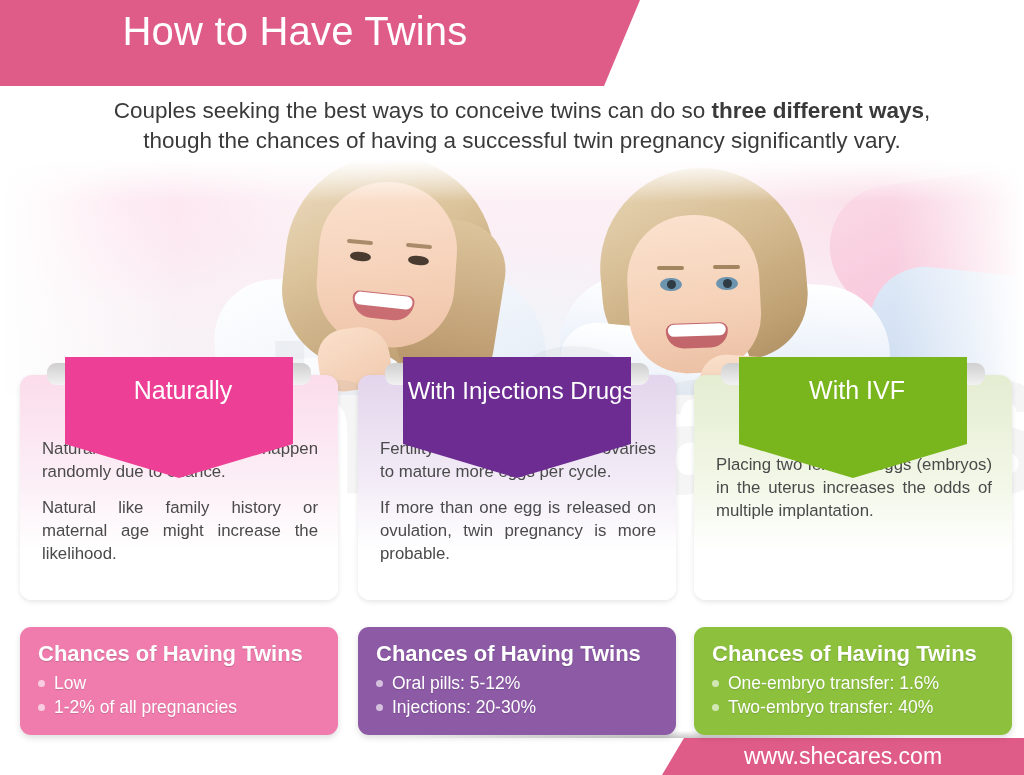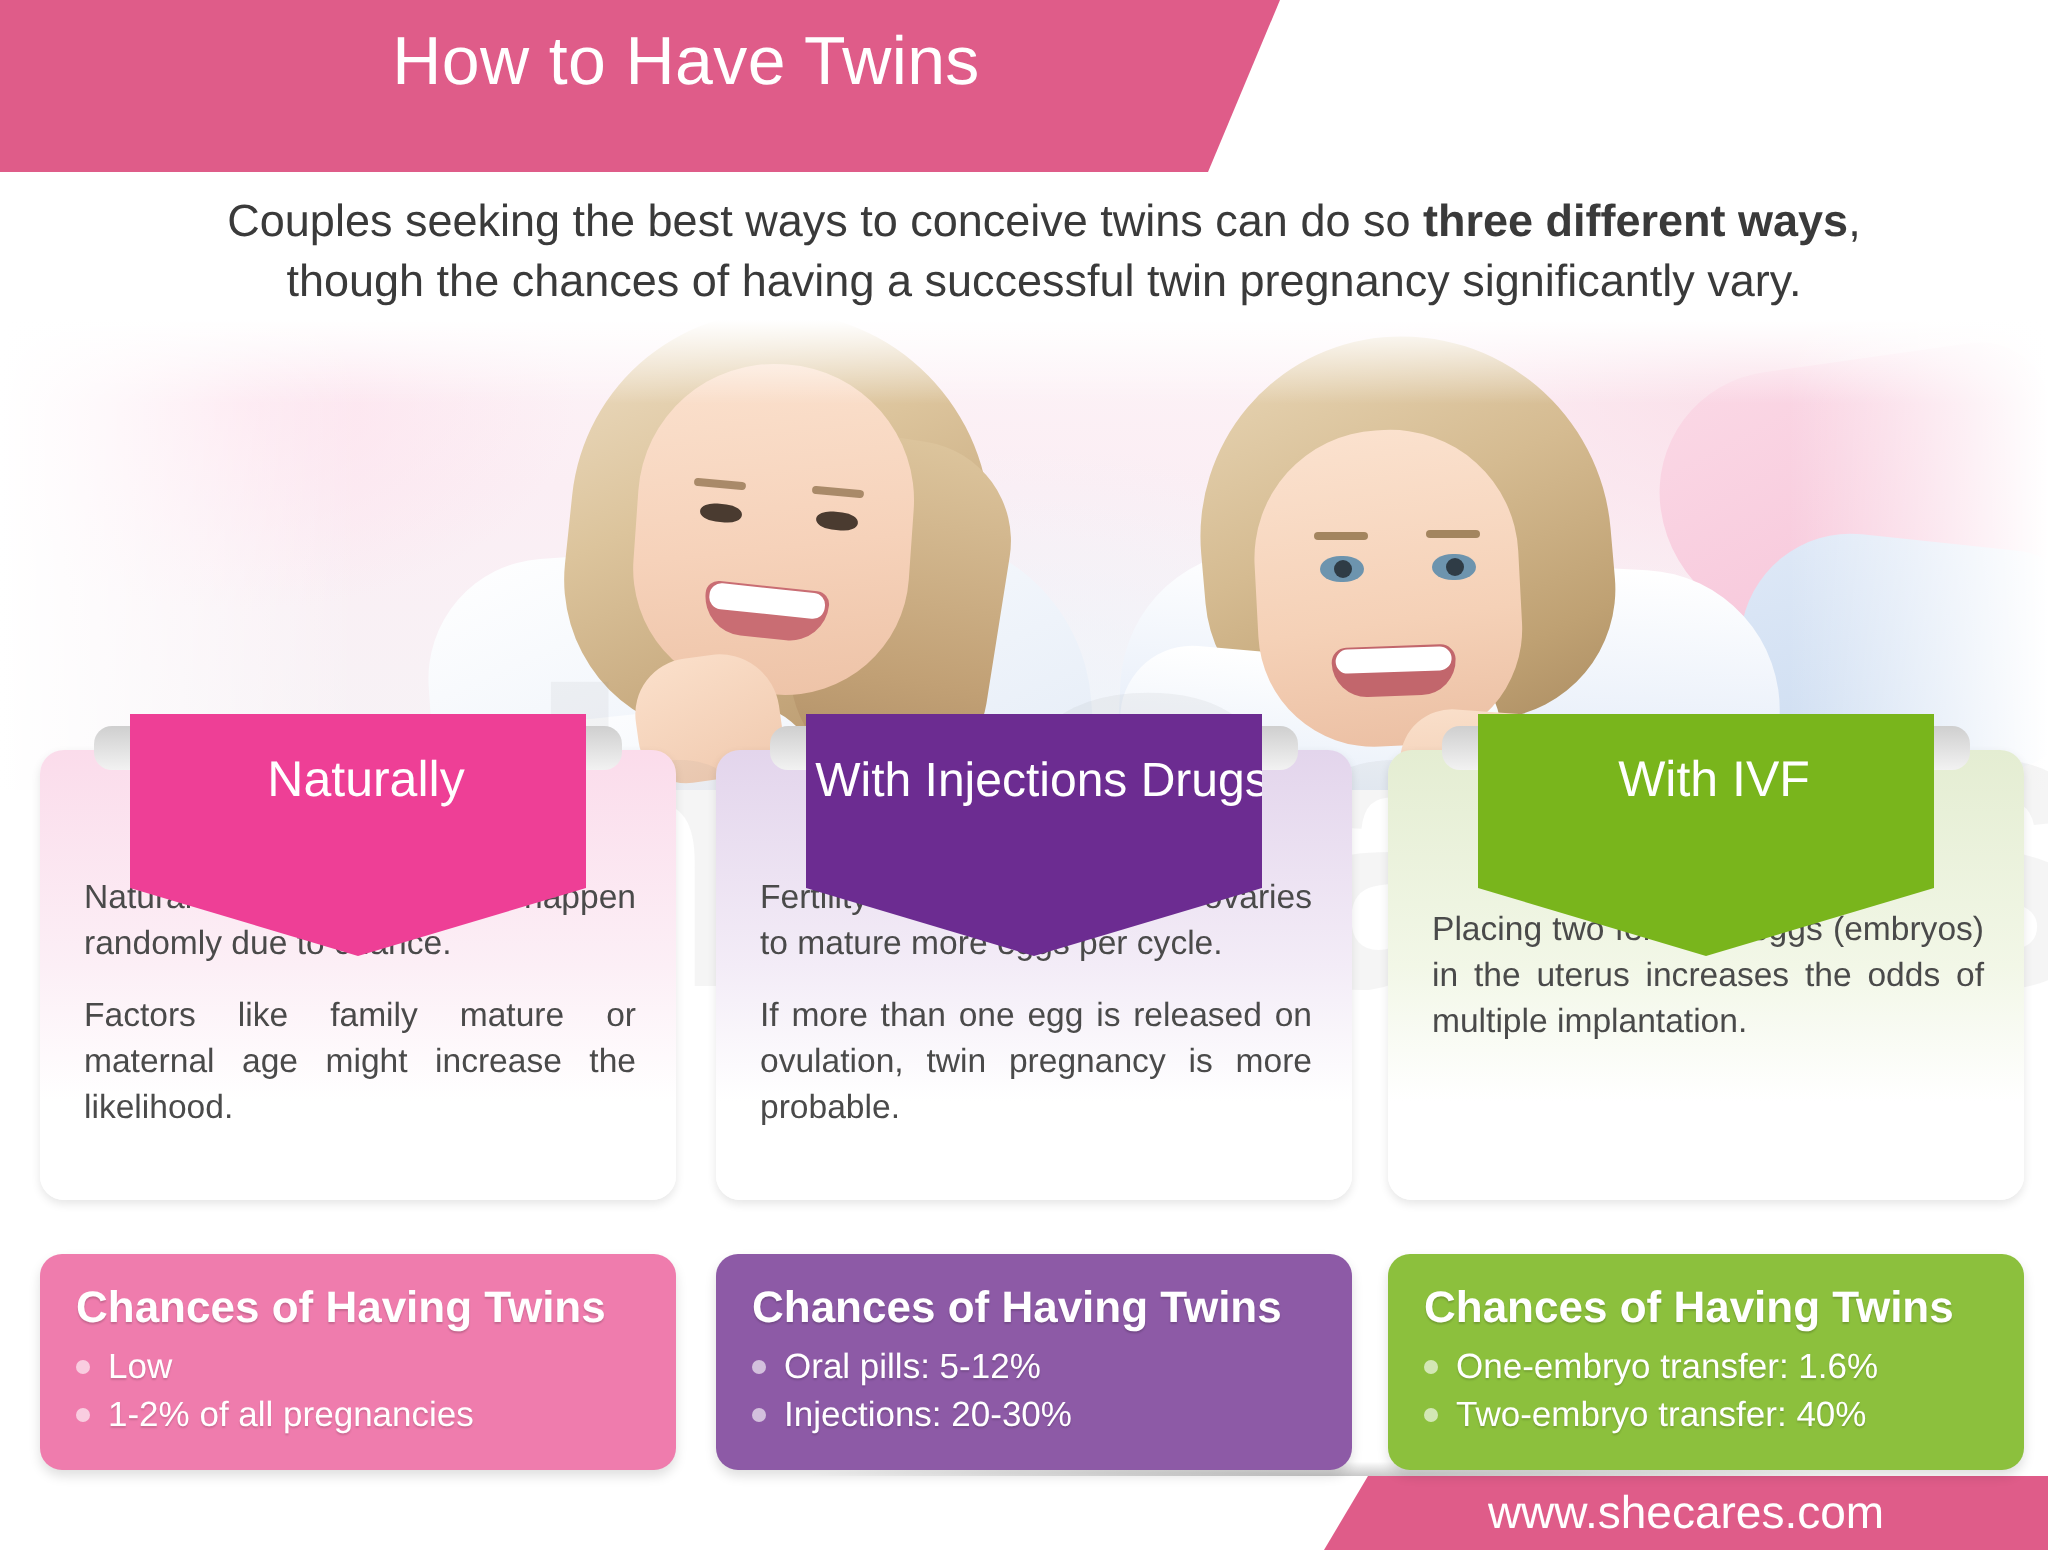--- a/index.html
+++ b/index.html
@@ -14,24 +14,23 @@
 
   
   .title-bar{
     position:absolute;left:0;top:0;width:640px;height:86px;
     background:#df5c89;
     clip-path:polygon(0 0, 640px 0, 604px 86px, 0 86px);
   }
   .title-text{
     position:absolute;left:0;top:0;width:590px;height:62px;
     display:flex;align-items:center;justify-content:center;
-    color:#ffffff;font-size:34px;font-weight:400;letter-spacing:.2px;
+    color:#ffffff;font-size:40px;font-weight:400;letter-spacing:.2px;
     font-family:"Liberation Sans", sans-serif;
     white-space:nowrap;
-    margin-left:48px;
   }
 
   
   .subtitle{
     position:absolute;left:0;top:96px;width:1024px;
     text-align:center;color:#3a3a3a;
     font-size:22.5px;line-height:30px;
     font-family:"Liberation Sans", sans-serif;
     z-index:6;
   }
@@ -281,21 +280,21 @@
   </div>
 
   <div class="watermark">sheCares</div>
 
   <div class="cards">
 
     <div class="card c1">
       <div class="card-body">
         <div class="card-text">
           <p>Natural twin pregnancies happen randomly due to chance.</p>
-          <p>Factors like family mature or maternal age might increase the likelihood.</p>
+          <p>Natural like family history or maternal age might increase the likelihood.</p>
         </div>
       </div>
       <div class="ribbon-wrap">
         <div class="ribbon-fold-l"></div>
         <div class="ribbon-fold-r"></div>
         <div class="ribbon">Naturally</div>
         <div class="ribbon-point"></div>
       </div>
       <div class="chances">
         <div class="chances-title">Chances of Having Twins</div>

